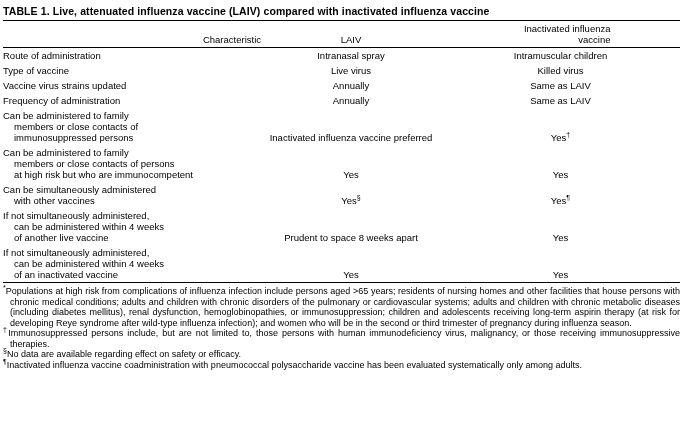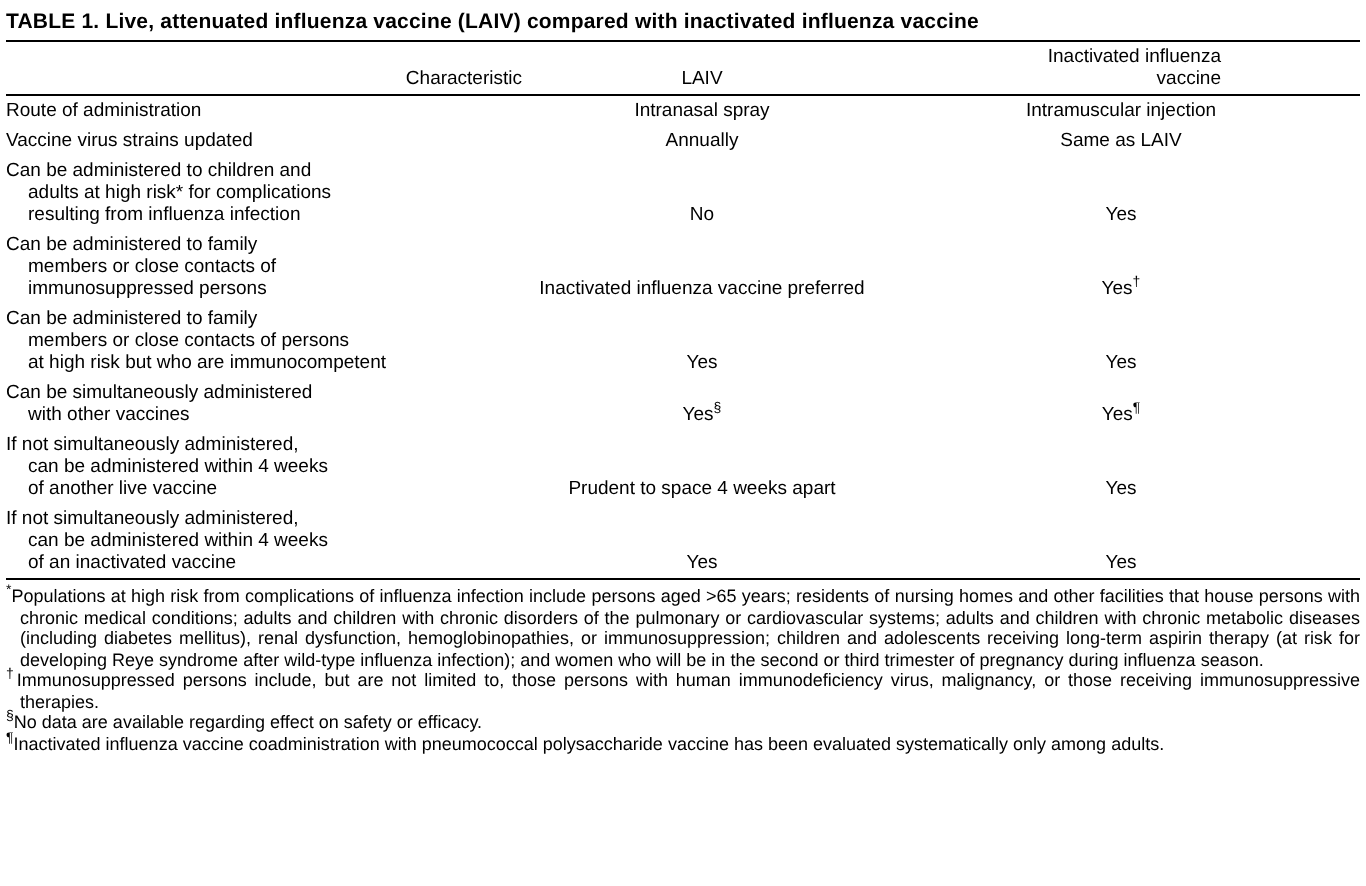--- a/index.html
+++ b/index.html
@@ -95,33 +95,36 @@
         <th class="h-laiv">LAIV</th>
         <th class="h-inact">
           <span class="hdr-wrap">Inactivated influenza vaccine</span>
         </th>
       </tr>
     </thead>
     <tbody>
         <tr>
           <td class="char">Route of administration</td>
           <td class="val"><span>Intranasal spray</span></td>
-          <td class="val"><span>Intramuscular injection</span></td>
+          <td class="val"><span>Intramuscular children</span></td>
+        </tr>
+        <tr>
+          <td class="char">Type of vaccine</td>
+          <td class="val"><span>Live virus</span></td>
+          <td class="val"><span>Killed virus</span></td>
         </tr>
         <tr>
           <td class="char">Vaccine virus strains updated</td>
           <td class="val"><span>Annually</span></td>
           <td class="val"><span>Same as LAIV</span></td>
         </tr>
         <tr>
-          <td class="char">Can be administered to children and
-adults at high risk* for complications
-resulting from influenza infection</td>
-          <td class="val"><span>No</span></td>
-          <td class="val"><span>Yes</span></td>
+          <td class="char">Frequency of administration</td>
+          <td class="val"><span>Annually</span></td>
+          <td class="val"><span>Same as LAIV</span></td>
         </tr>
         <tr>
           <td class="char">Can be administered to family
 members or close contacts of
 immunosuppressed persons</td>
           <td class="val"><span>Inactivated influenza vaccine preferred</span></td>
           <td class="val"><span>Yes</span><sup>†</sup></td>
         </tr>
         <tr>
           <td class="char">Can be administered to family
@@ -133,21 +136,21 @@
         <tr>
           <td class="char">Can be simultaneously administered
 with other vaccines</td>
           <td class="val"><span>Yes</span><sup>§</sup></td>
           <td class="val"><span>Yes</span><sup>¶</sup></td>
         </tr>
         <tr>
           <td class="char">If not simultaneously administered,
 can be administered within 4 weeks
 of another live vaccine</td>
-          <td class="val"><span>Prudent to space 4 weeks apart</span></td>
+          <td class="val"><span>Prudent to space 8 weeks apart</span></td>
           <td class="val"><span>Yes</span></td>
         </tr>
         <tr>
           <td class="char">If not simultaneously administered,
 can be administered within 4 weeks
 of an inactivated vaccine</td>
           <td class="val"><span>Yes</span></td>
           <td class="val"><span>Yes</span></td>
         </tr>
       </tbody>

